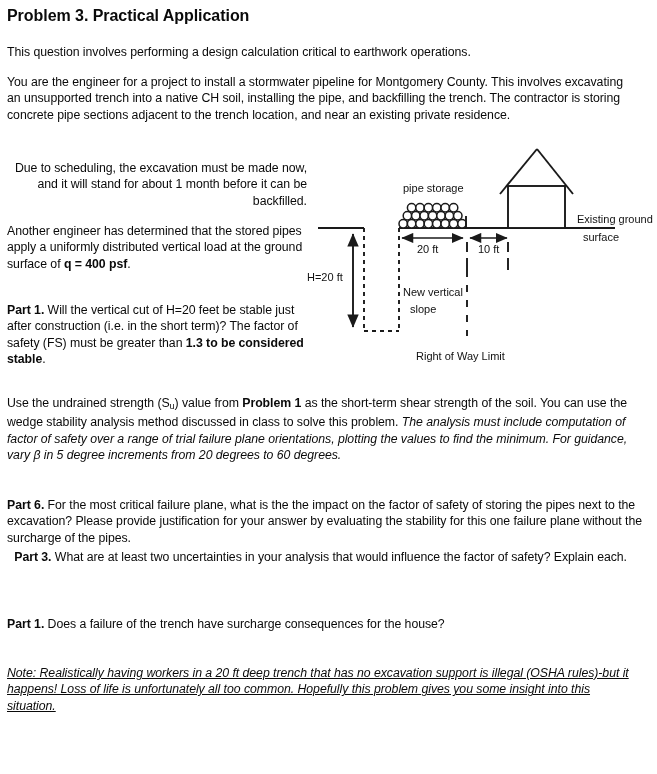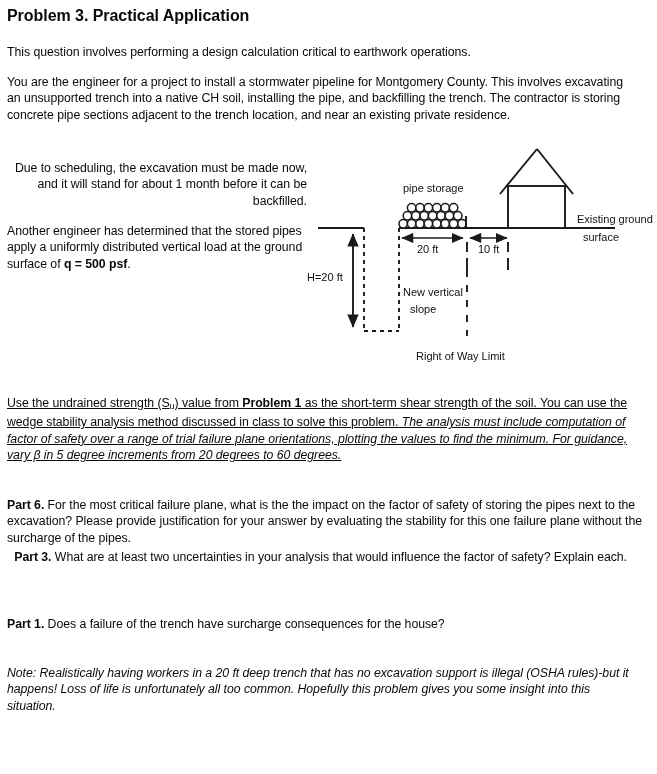--- a/index.html
+++ b/index.html
@@ -31,25 +31,25 @@
   b { font-weight: bold; }
   i { font-style: italic; }
 
   
   #title        { left: 7px;  top: 8px;   width: 400px; font-weight: bold; font-size: 16px; }
   #intro        { left: 7px;  top: 44px;  width: 620px; }
   #para-project { left: 7px;  top: 74px;  width: 630px; }
   #para-sched   { left: 7px;  top: 160px; width: 300px; text-align: right; }
   #para-load    { left: 7px;  top: 223px; width: 305px; }
   #para-part1   { left: 7px;  top: 302px; width: 305px; }
-  #para-undr    { left: 7px;  top: 395px; width: 632px; text-decoration: underline; }
+  #para-undr    { left: 7px;  top: 395px; width: 632px; }
   #para-part2   { left: 7px;  top: 497px; width: 637px; }
   #para-part3   { left: 7px;  top: 549px; width: 620px; text-align: right; }
   #para-part4   { left: 7px;  top: 616px; width: 620px; }
-  #para-note    { left: 7px;  top: 665px; width: 635px; font-style: italic; }
+  #para-note    { left: 7px;  top: 665px; width: 635px; font-style: italic; text-decoration: underline; }
 
   sub { font-size: 9px; vertical-align: -0.22em; }
 
   
   #figure {
     position: absolute;
     left: 300px;
     top: 138px;
     width: 357px;
     height: 240px;
@@ -67,22 +67,23 @@
 <div class="page">
 
   <div class="txt" id="title">Problem 3.  Practical Application</div>
 
   <div class="txt" id="para-project">You are the engineer for a project to install a stormwater pipeline for Montgomery County.  This involves excavating an unsupported trench into a native CH soil, installing the pipe, and backfilling the trench.  The contractor is storing concrete pipe sections adjacent to the trench location, and near an existing private residence.</div>
 
   <div class="txt" id="intro">This question involves performing a design calculation critical to earthwork operations.</div>
 
   <div class="txt" id="para-sched">Due to scheduling, the excavation must be made now, and it will stand for about 1 month before it can be backfilled.</div>
 
-  <div class="txt" id="para-load"><span>Another engineer has determined that the stored pipes apply a uniformly distributed vertical load at the ground surface of </span><b>q = 500 psf</b><span>.</span></div>
+  <div class="txt" id="para-load"><span>Another engineer has determined that the stored pipes apply a uniformly distributed vertical load at the ground surface of </span><b>q = 400 psf</b><span>.</span></div>
 
+  <div class="txt" id="para-part1"><b>Part 1.</b><span>  Will the vertical cut of H=20 feet be stable just after construction (i.e. in the short term)?  The factor of safety (FS) must be greater than </span><b>1.3 to be considered stable</b><span>.</span></div>
 
   <div class="txt" id="para-undr"><span>Use the undrained strength (S</span><sub>u</sub><span>) value from </span><b>Problem 1</b><span> as the short-term shear strength of the soil.  You can use the wedge stability analysis method discussed in class to solve this problem.  </span><i>The analysis must include computation of factor of safety over a range of trial failure plane orientations, plotting the values to find the minimum.  For guidance, vary β in 5 degree increments from 20 degrees to 60 degrees.</i></div>
 
   <div class="txt" id="para-part2"><b>Part 6.</b><span> For the most critical failure plane, what is the the impact on the factor of safety of storing the pipes next to the excavation?  Please provide justification for your answer by evaluating the stability for this one failure plane without the surcharge of the pipes.</span></div>
 
   <div class="txt" id="para-part3"><b>Part 3.</b><span>  What are at least two uncertainties in your analysis that would influence the factor of safety?  Explain each.</span></div>
 
   <div class="txt" id="para-part4"><b>Part 1.</b><span> Does a failure of the trench have surcharge consequences for the house?</span></div>
 
   <div class="txt" id="para-note">Note:  Realistically having workers in a 20 ft deep trench that has no excavation support is illegal (OSHA rules)-but it happens!  Loss of life is unfortunately all too common.  Hopefully this problem gives you some insight into this situation.</div>

